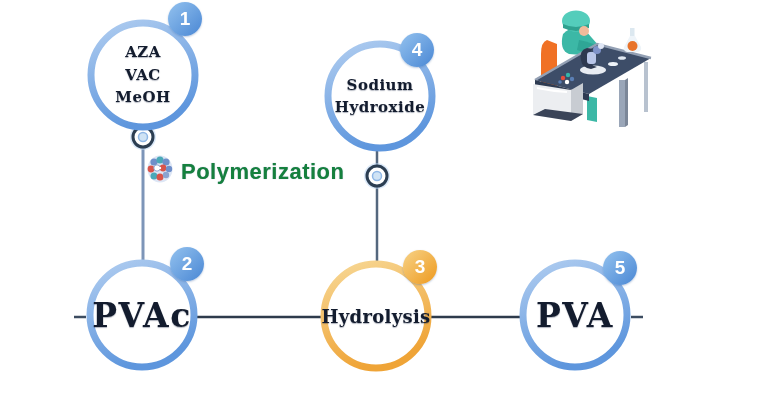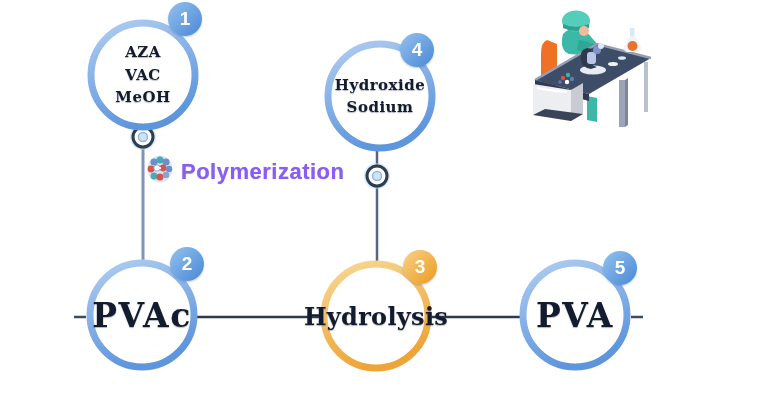--- a/index.html
+++ b/index.html
@@ -6,29 +6,29 @@
   .canvas{position:relative;width:768px;height:418px;background:#ffffff;overflow:hidden;
           font-family:"Liberation Sans",sans-serif;}
   .connector-layer{position:absolute;left:0;top:0;z-index:0;}
   .node{position:absolute;width:114px;height:114px;z-index:2;}
   .ring{position:absolute;left:0;top:0;}
   .node-label{position:absolute;left:0;top:0;right:0;bottom:0;display:flex;flex-direction:column;
         align-items:center;justify-content:center;text-align:center;
         font-family:"DejaVu Serif",serif;font-weight:bold;color:#131c2e;
         text-shadow:0 1px 1px rgba(30,40,70,.35);}
   .t-sm{font-size:15px;line-height:1.5;letter-spacing:.5px;}
-  .t-md{font-size:24px;letter-spacing:.3px;}
+  .t-md{font-size:18px;letter-spacing:.3px;}
   .t-lg{font-size:33px;letter-spacing:1.5px;}
   .badge{position:absolute;width:34px;height:34px;border-radius:50%;display:flex;align-items:center;
         justify-content:center;color:#ffffff;font-size:19px;font-weight:600;z-index:3;
         box-shadow:0 1px 2px rgba(60,100,160,.35);}
   .badge-blue{background:linear-gradient(135deg,#8cbcec 10%,#5590d8 85%);}
   .badge-orange{background:linear-gradient(135deg,#f6cd7d 10%,#efa22e 85%);}
   .poly-label{position:absolute;left:181px;top:159px;z-index:2;font-size:22px;font-weight:bold;
-        color:#8b5cf6;letter-spacing:.5px;text-shadow:0 0 1px rgba(70,100,150,.55);}
+        color:#15803d;letter-spacing:.5px;text-shadow:0 0 1px rgba(70,100,150,.55);}
   .poly-icon{position:absolute;left:146px;top:153px;z-index:2;}
   .scientist{position:absolute;left:527px;top:0;z-index:1;}
 </style>
 </head>
 <body>
 
 <div class="canvas">
 
   <svg width="0" height="0" style="position:absolute">
     <defs>
@@ -77,22 +77,22 @@
   </div>
 
   <div class="node" style="left:323px;top:39px;">
     <svg class="ring" width="114" height="114" viewBox="0 0 114 114">
       <circle cx="57" cy="57" r="52" fill="none" stroke="url(#gBlue)" stroke-width="7"></circle>
     </svg>
     <div class="badge badge-blue" style="left:77px;top:-6px;">
       <span>4</span>
     </div>
     <div class="node-label t-sm">
+      <span>Sodium</span>
       <span>Hydroxide</span>
-      <span>Sodium</span>
     </div>
   </div>
 
   <div class="node" style="left:85px;top:258px;">
     <svg class="ring" width="114" height="114" viewBox="0 0 114 114">
       <circle cx="57" cy="57" r="52" fill="none" stroke="url(#gBlue)" stroke-width="7"></circle>
     </svg>
     <div class="badge badge-blue" style="left:85px;top:-11px;">
       <span>2</span>
     </div>

